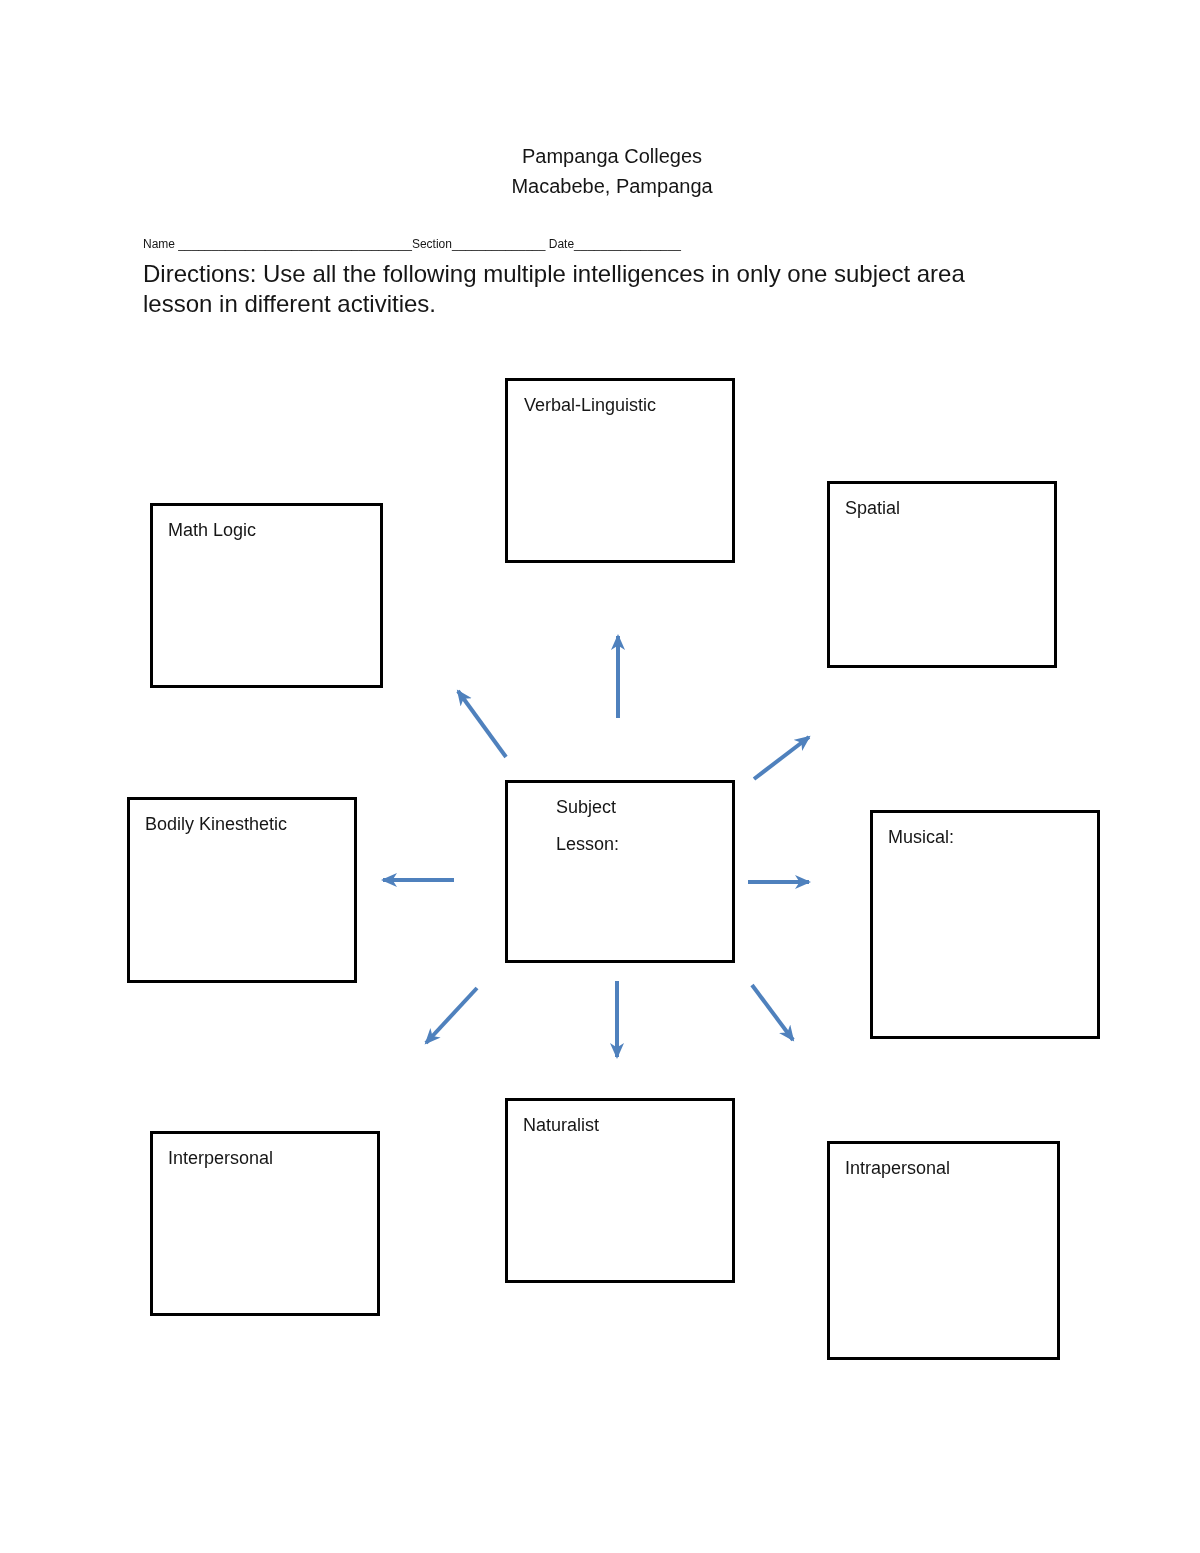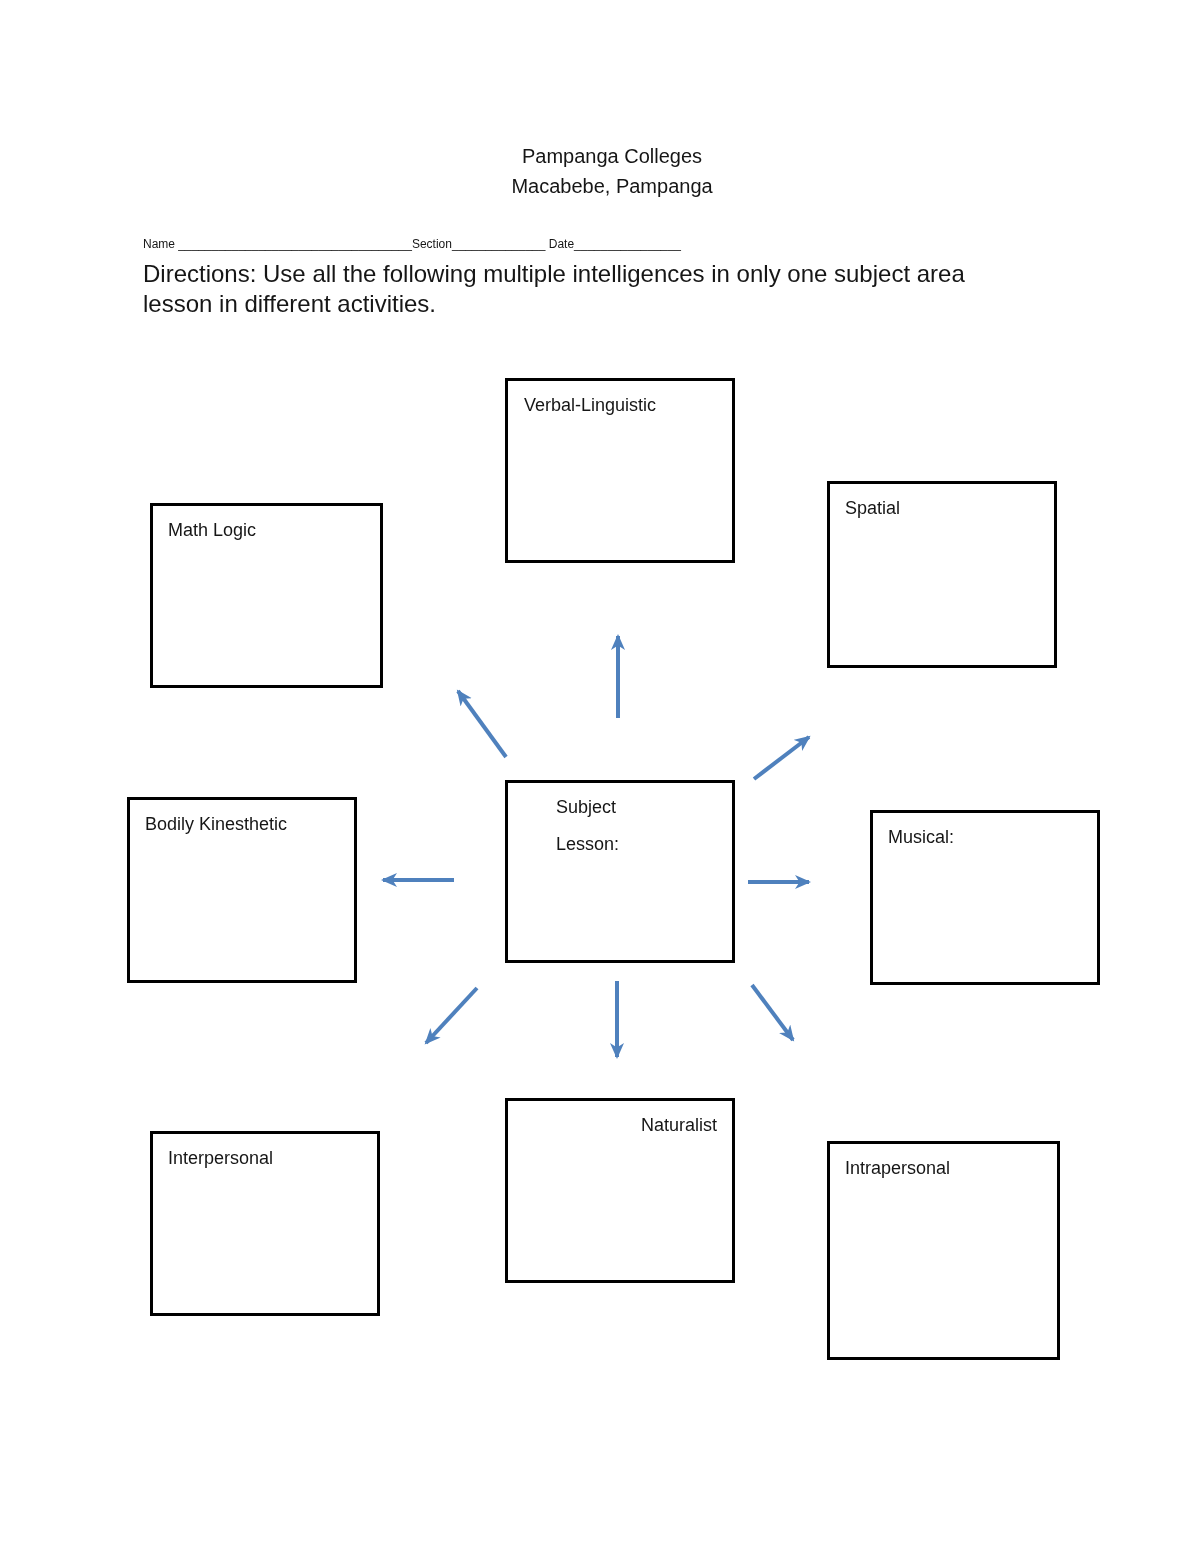--- a/index.html
+++ b/index.html
@@ -56,23 +56,23 @@
     background: #ffffff;
     font-size: 18px;
     line-height: 23px;
     padding: 13px 15px;
   }
   .box-verbal        { left: 505px; top: 378px;  width: 230px; height: 185px; padding-left: 16px; }
   .box-spatial       { left: 827px; top: 481px;  width: 230px; height: 187px; }
   .box-math          { left: 150px; top: 503px;  width: 233px; height: 185px; }
   .box-bodily        { left: 127px; top: 797px;  width: 230px; height: 186px; }
   .box-subject       { left: 505px; top: 780px;  width: 230px; height: 183px; padding-left: 48px; }
-  .box-musical       { left: 870px; top: 810px;  width: 230px; height: 175px; }
+  .box-musical       { left: 870px; top: 810px;  width: 230px; height: 229px; }
   .box-interpersonal { left: 150px; top: 1131px; width: 230px; height: 185px; }
-  .box-naturalist    { left: 505px; top: 1098px; width: 230px; height: 185px; text-align: right; }
+  .box-naturalist    { left: 505px; top: 1098px; width: 230px; height: 185px; }
   .box-intrapersonal { left: 827px; top: 1133px; width: 233px; height: 219px; margin-top: 8px; }
   .center-line2 { margin-top: 14px; }
 </style>
 </head>
 <body>
 
 <div class="page">
 
   <div class="doc-title">
     <div>Pampanga Colleges</div>

